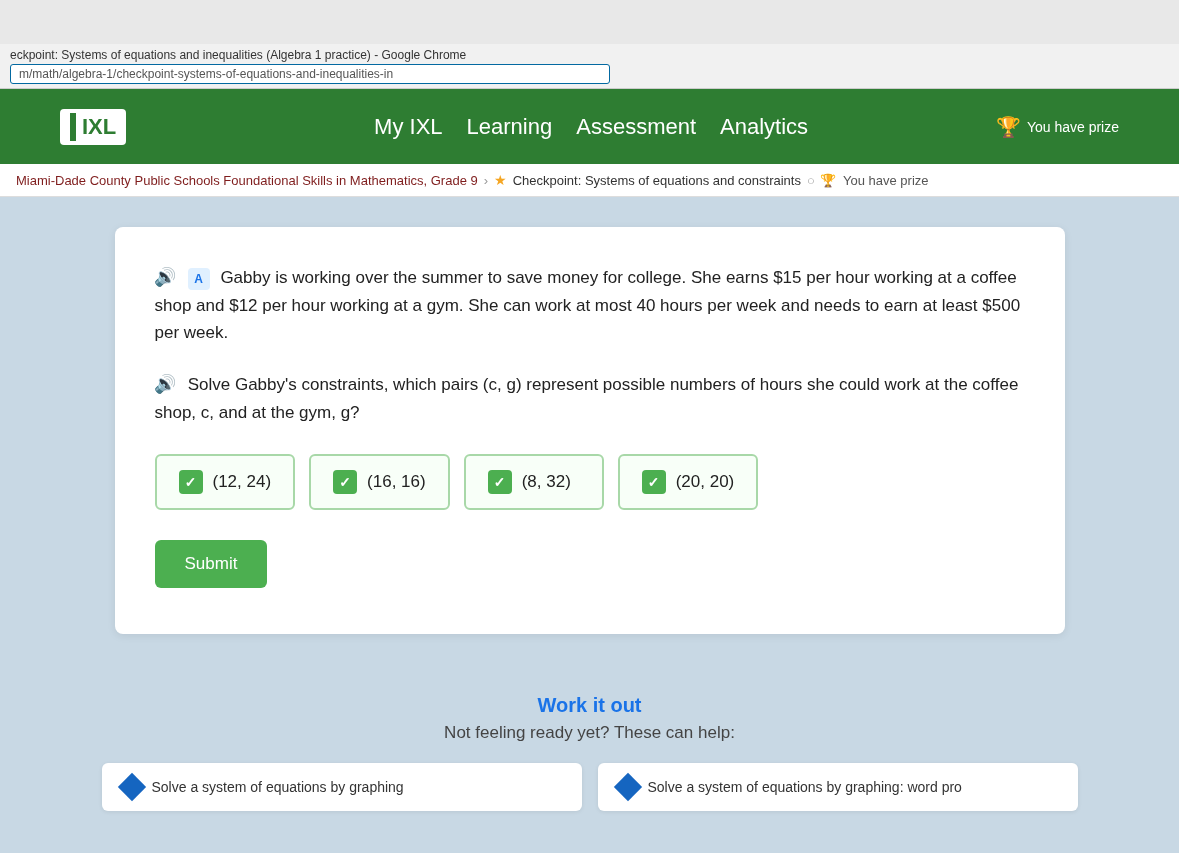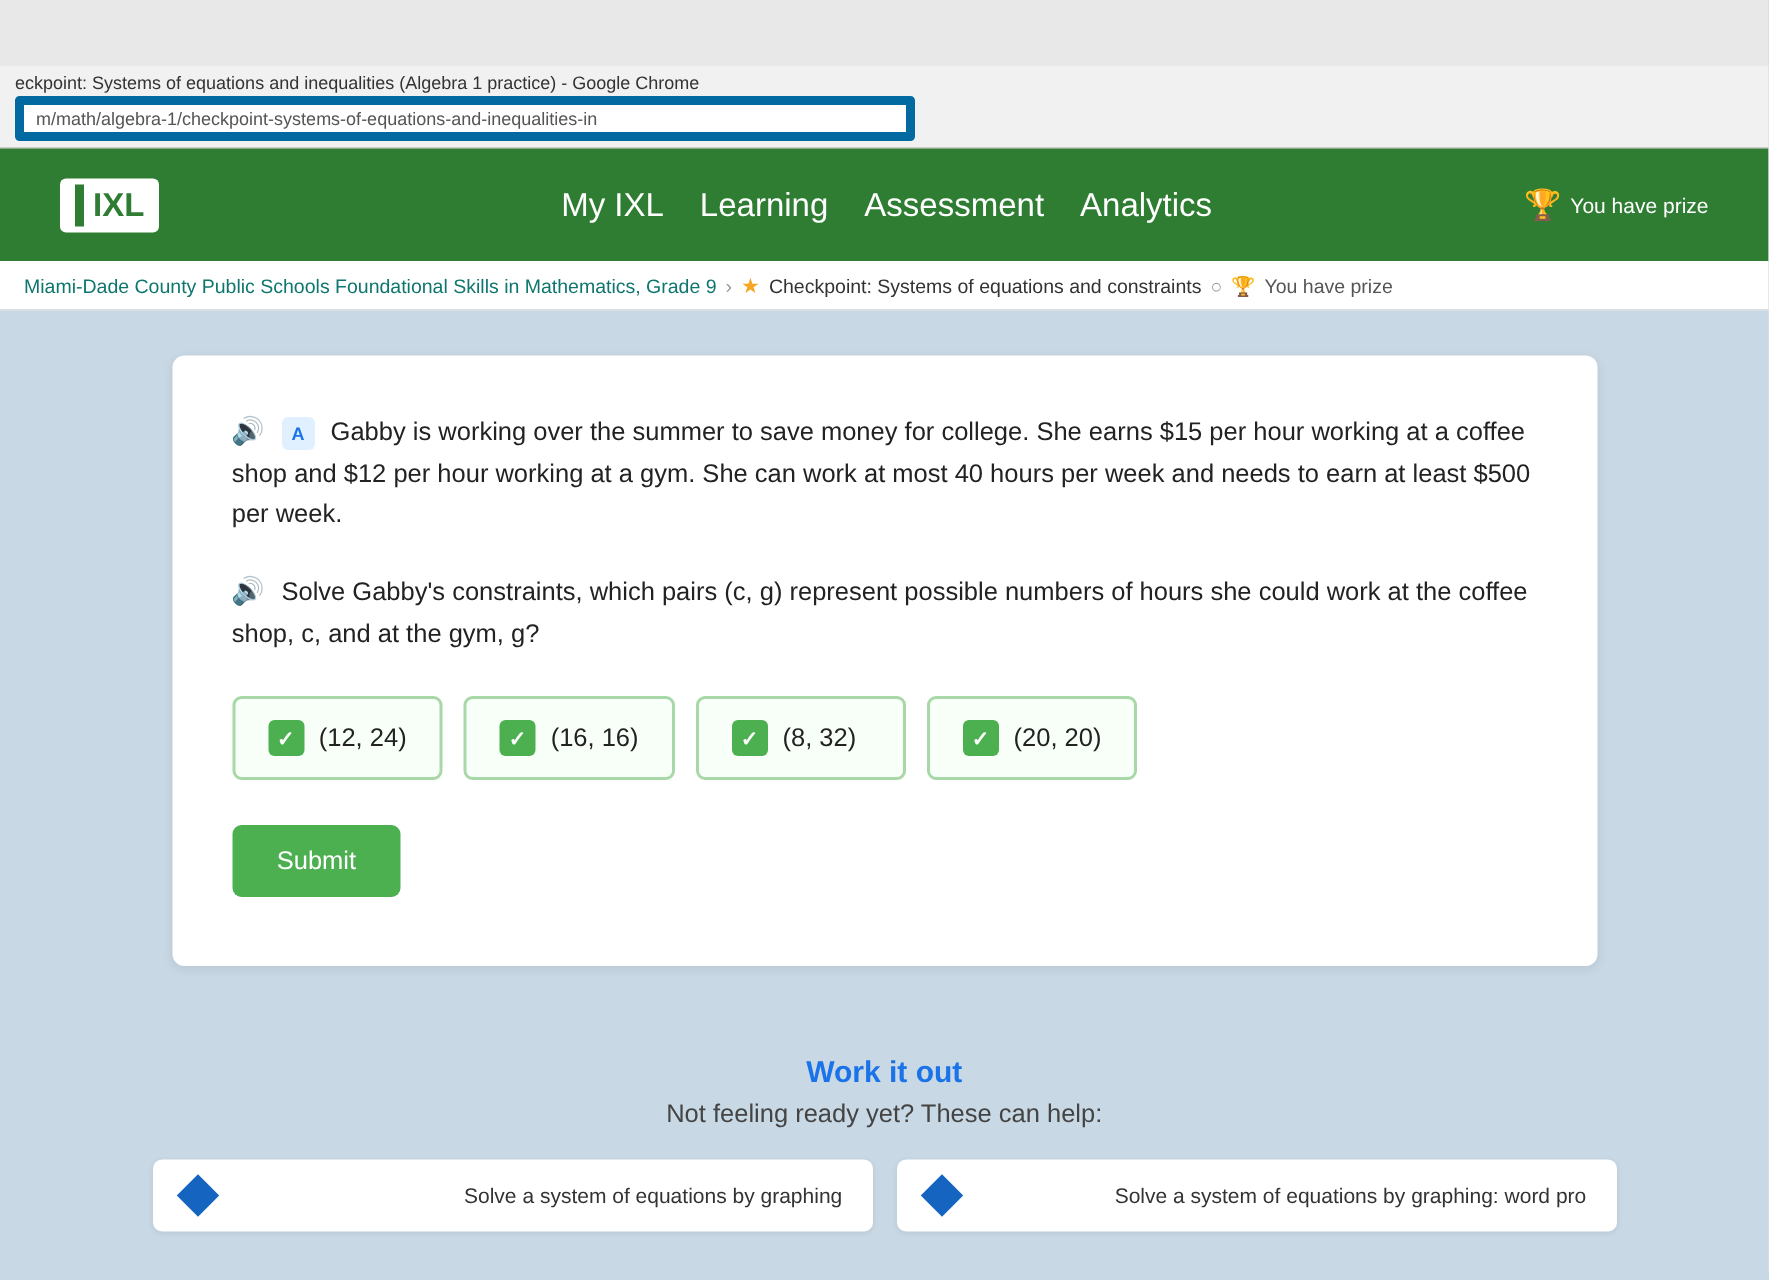--- a/index.html
+++ b/index.html
@@ -9,36 +9,36 @@
     .browser-bar {
       background: #f1f1f1;
       border-bottom: 1px solid #ccc;
       padding: 4px 10px;
       font-size: 12px;
       color: #333;
       margin-top: 44px;
     }
     .browser-url {
       background: white;
-      border: 6px solid #0369a1;
+      border: 1px solid #0369a1;
       border-radius: 3px;
       padding: 2px 8px;
       font-size: 12px;
       color: #555;
       margin-top: 2px;
       display: inline-block;
       width: 600px;
     }
 
     
     .header {
       background: #2e7d32;
       display: flex;
       align-items: center;
-      padding: 0 40px;
+      padding: 0 60px;
       height: 75px;
     }
     .ixl-logo {
       background: white;
       color: #2e7d32;
       font-weight: bold;
       font-size: 22px;
       padding: 4px 10px;
       border-radius: 4px;
       display: flex;
@@ -81,21 +81,21 @@
       color: #555;
       border-bottom: 1px solid #ddd;
       display: flex;
       align-items: center;
       gap: 6px;
       white-space: nowrap;
       overflow: hidden;
     }
     .breadcrumb-sep { color: #999; }
     .breadcrumb-star { color: #f5a623; font-size: 14px; }
-    .breadcrumb-link { color: #0f766e; }
+    .breadcrumb-link { color: #7f1d1d; }
     .breadcrumb-current { color: #333; font-weight: 500; }
 
     
     .main-bg {
       background: #c8d8e4;
       min-height: 700px;
       padding: 30px 20px 20px 20px;
       display: flex;
       flex-direction: column;
       align-items: center;
@@ -229,21 +229,20 @@
       padding: 14px 20px;
       font-size: 14px;
       color: #333;
       display: flex;
       align-items: center;
       gap: 10px;
       flex: 1;
       max-width: 480px;
       box-shadow: 0 1px 4px rgba(0,0,0,0.08);
       cursor: pointer;
-      justify-content: space-between;
     }
     .help-diamond {
       width: 20px;
       height: 20px;
       background: #1565c0;
       transform: rotate(45deg);
       flex-shrink: 0;
     }
 
     .prizes-icon {

